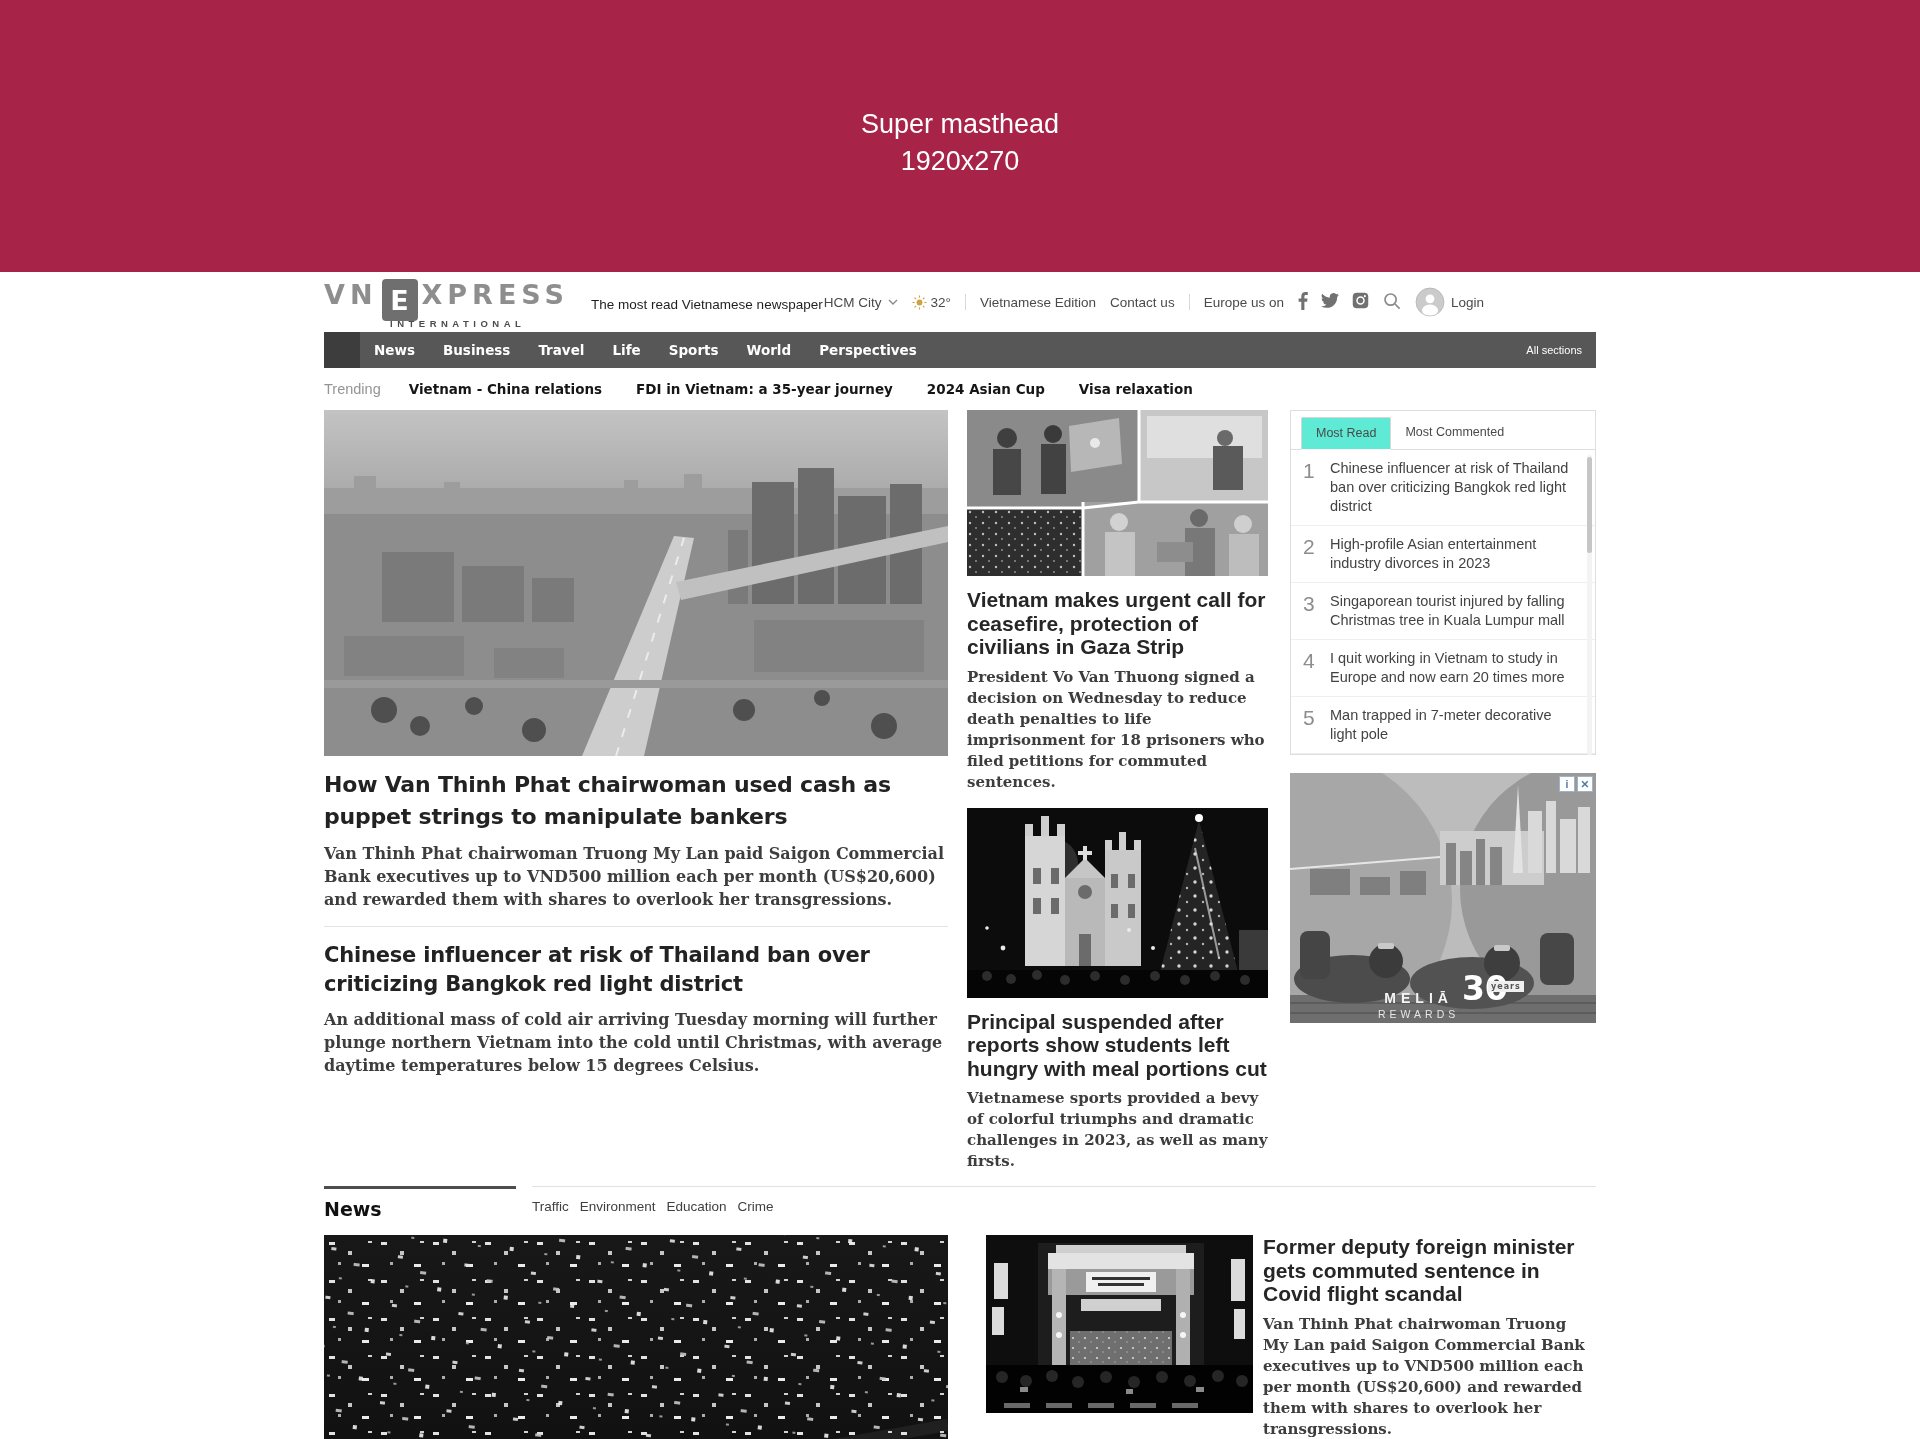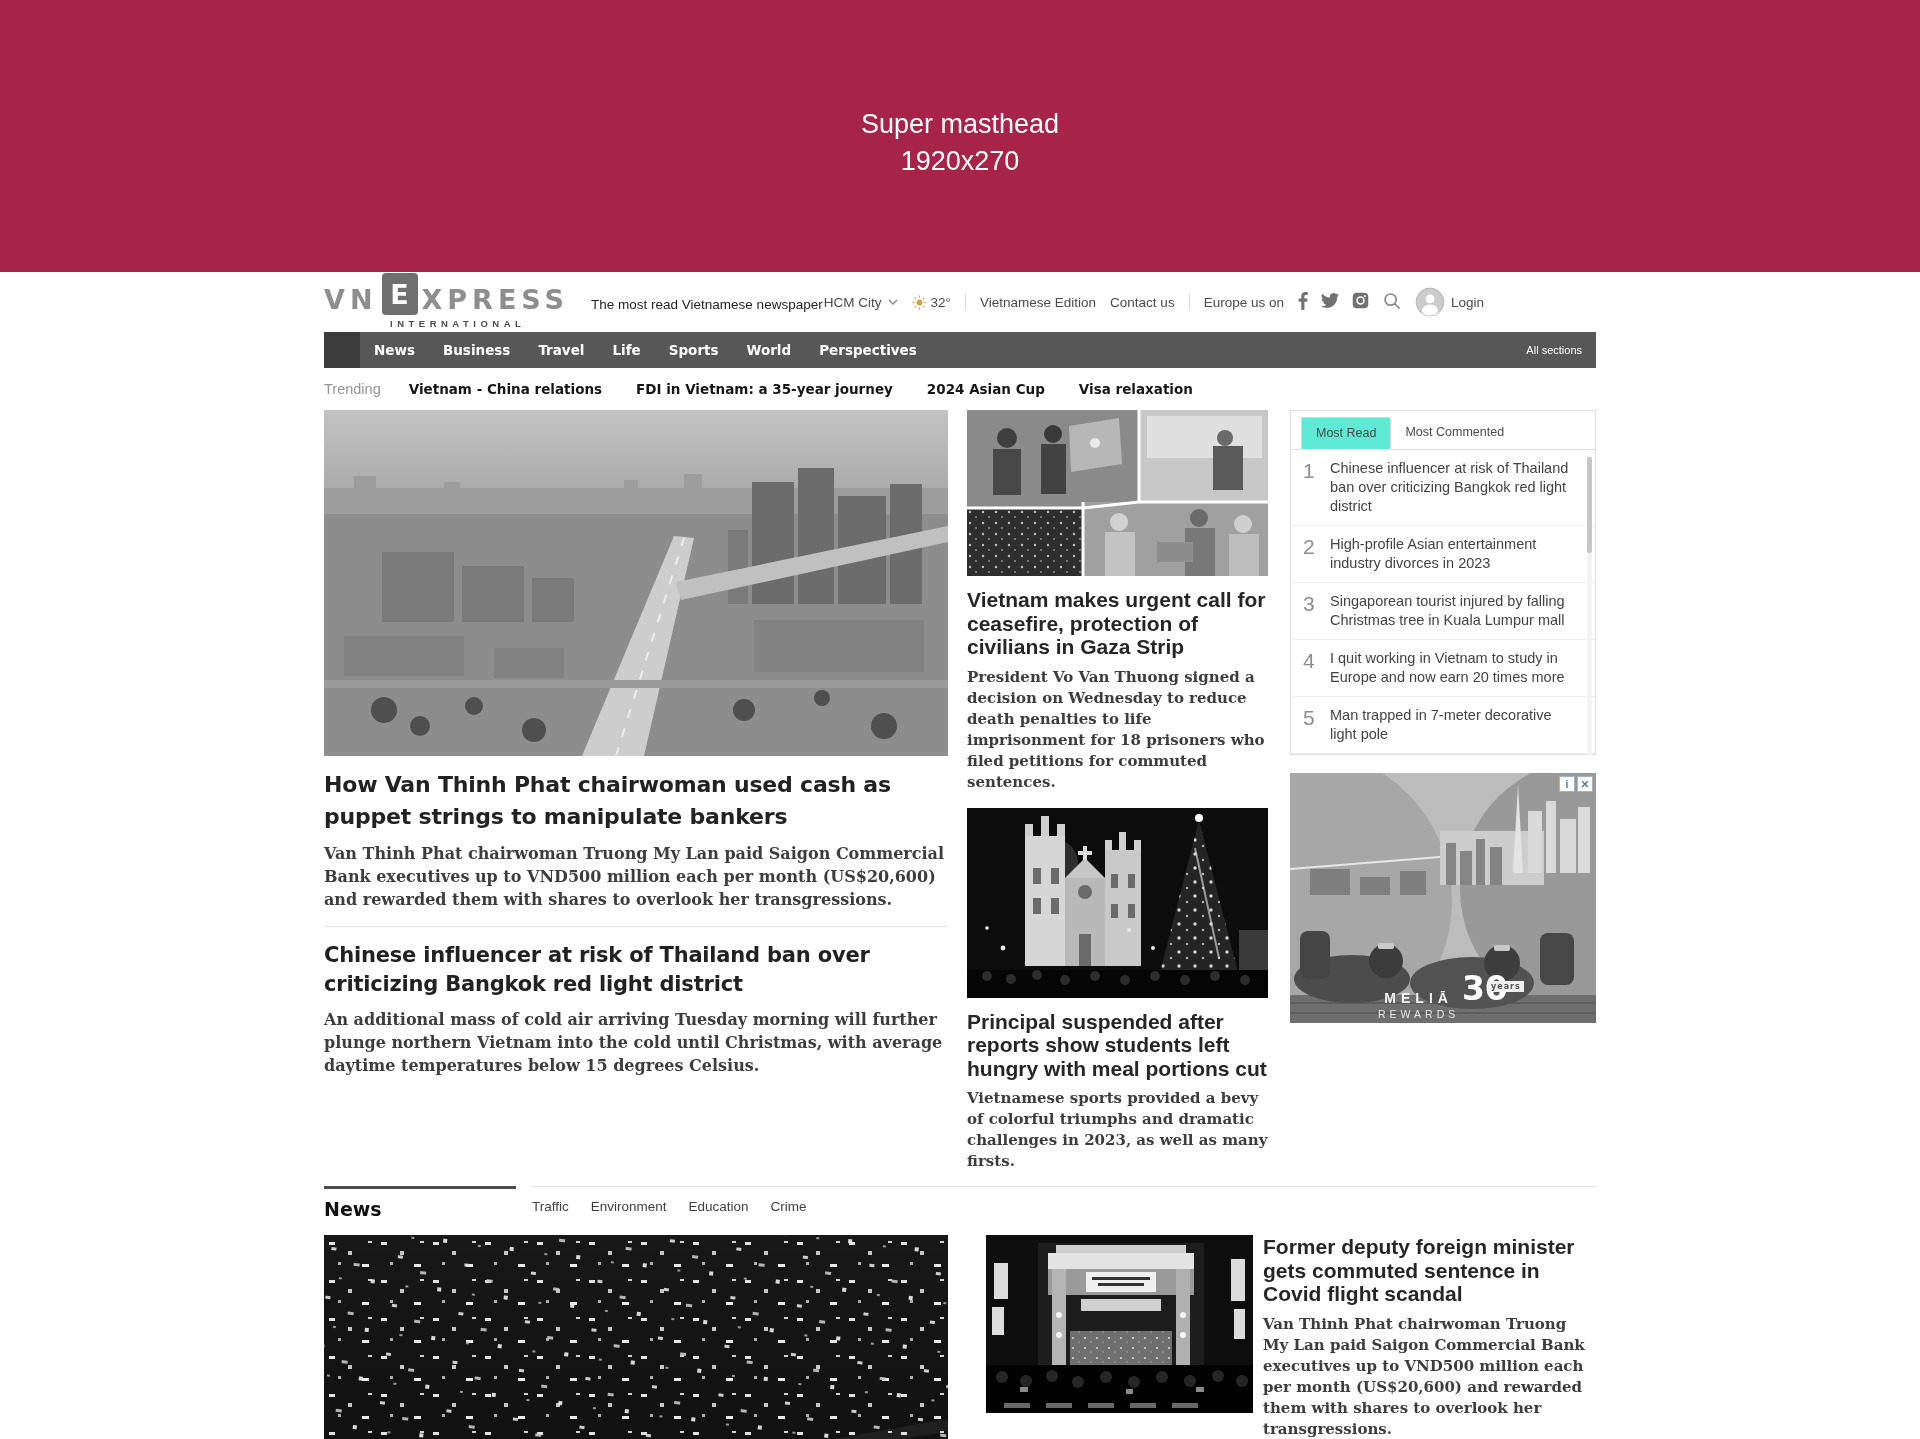--- a/index.html
+++ b/index.html
@@ -9,21 +9,21 @@
   .container { width:1272px; margin:0 auto; }
   a { text-decoration:none; color:inherit; cursor:pointer; }
 
   
   .masthead { height:272px; background:#a72347; position:relative; }
   .masthead-text { position:absolute; left:50%; top:106px; transform:translateX(-50%);
                    text-align:center; color:#fff; font-size:27px; line-height:37px; font-weight:400; }
 
   
   .header { height:60px; display:flex; align-items:center; }
-  .logo { position:relative; display:flex; align-items:flex-end; height:46px; padding-bottom:10px; }
+  .logo { position:relative; display:flex; align-items:flex-start; height:46px; padding-bottom:10px; }
   .lg-word { font-family:"DejaVu Sans", sans-serif; font-weight:700; font-size:27px;
              letter-spacing:5px; color:#8e8e8e; }
   .lg-ebox { width:36px; height:42px; background:#6f6f6f; border-radius:4px; margin:0 4px;
              display:flex; align-items:center; justify-content:center;
              color:#fff; font-family:"DejaVu Sans", sans-serif; font-weight:700; font-size:27px; }
   .lg-intl { position:absolute; left:66px; bottom:-4px; font-size:9.5px; letter-spacing:4.5px;
              color:#4c4c4c; font-weight:700; }
   .tagline { margin-left:22px; font-size:13.5px; color:#1f1f1f; padding-top:4px; }
   .header-right { margin-left:auto; display:flex; align-items:center; gap:14px;
                   font-size:13.5px; color:#4a4a4a; padding-right:112px; }
@@ -92,21 +92,21 @@
   .ad-badge { position:absolute; left:172px; top:196px; color:#fff;
               font-family:"DejaVu Sans", sans-serif; font-weight:700; font-size:33px; }
   .ad-badge .yrs { position:absolute; left:26px; top:12px; font-size:8px; font-weight:700;
                    background:#efefef; color:#555; padding:1px 3px; letter-spacing:1px; }
 
   
   .news-head { display:flex; margin-top:14px; }
   .nh-left { width:192px; border-top:3px solid #4d4d4d; padding-top:9px; }
   .nh-title { font-family:"DejaVu Sans", sans-serif; font-weight:700; font-size:19px; color:#111; }
   .nh-tabs { flex:1; margin-left:16px; border-top:1px solid #e2e2e2; padding-top:12px;
-             display:flex; gap:22px; font-size:13.5px; color:#3f3f3f; }
+             display:flex; gap:11px; font-size:13.5px; color:#3f3f3f; }
   .news-body { display:flex; margin-top:15px; align-items:flex-start; }
   .nb-right { margin-left:38px; width:610px; display:flex; flex-direction:column; gap:28px; }
   .nb-article { display:flex; gap:10px; }
   .nb-article svg { flex:none; }
   .nb-text h3 { margin-top:0; }
 </style>
 </head>
 <body>
 
 <div class="masthead">

